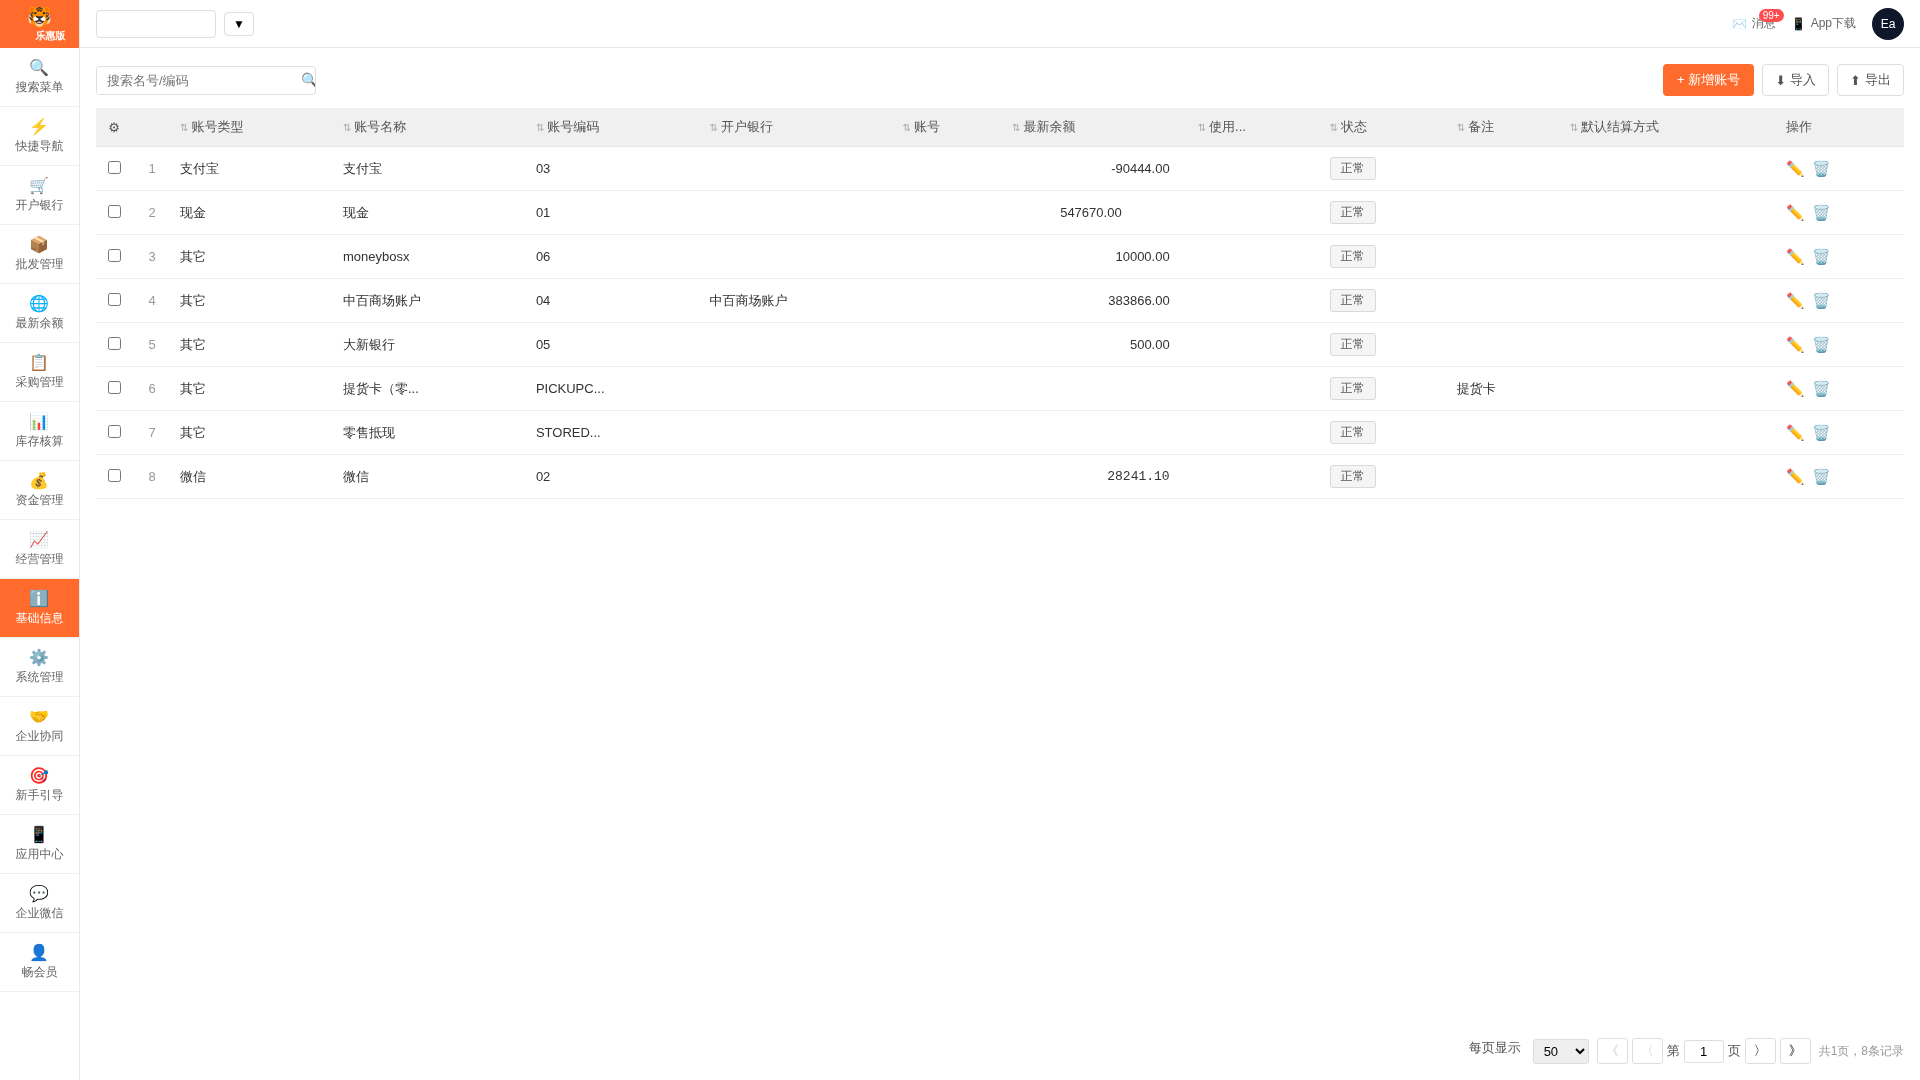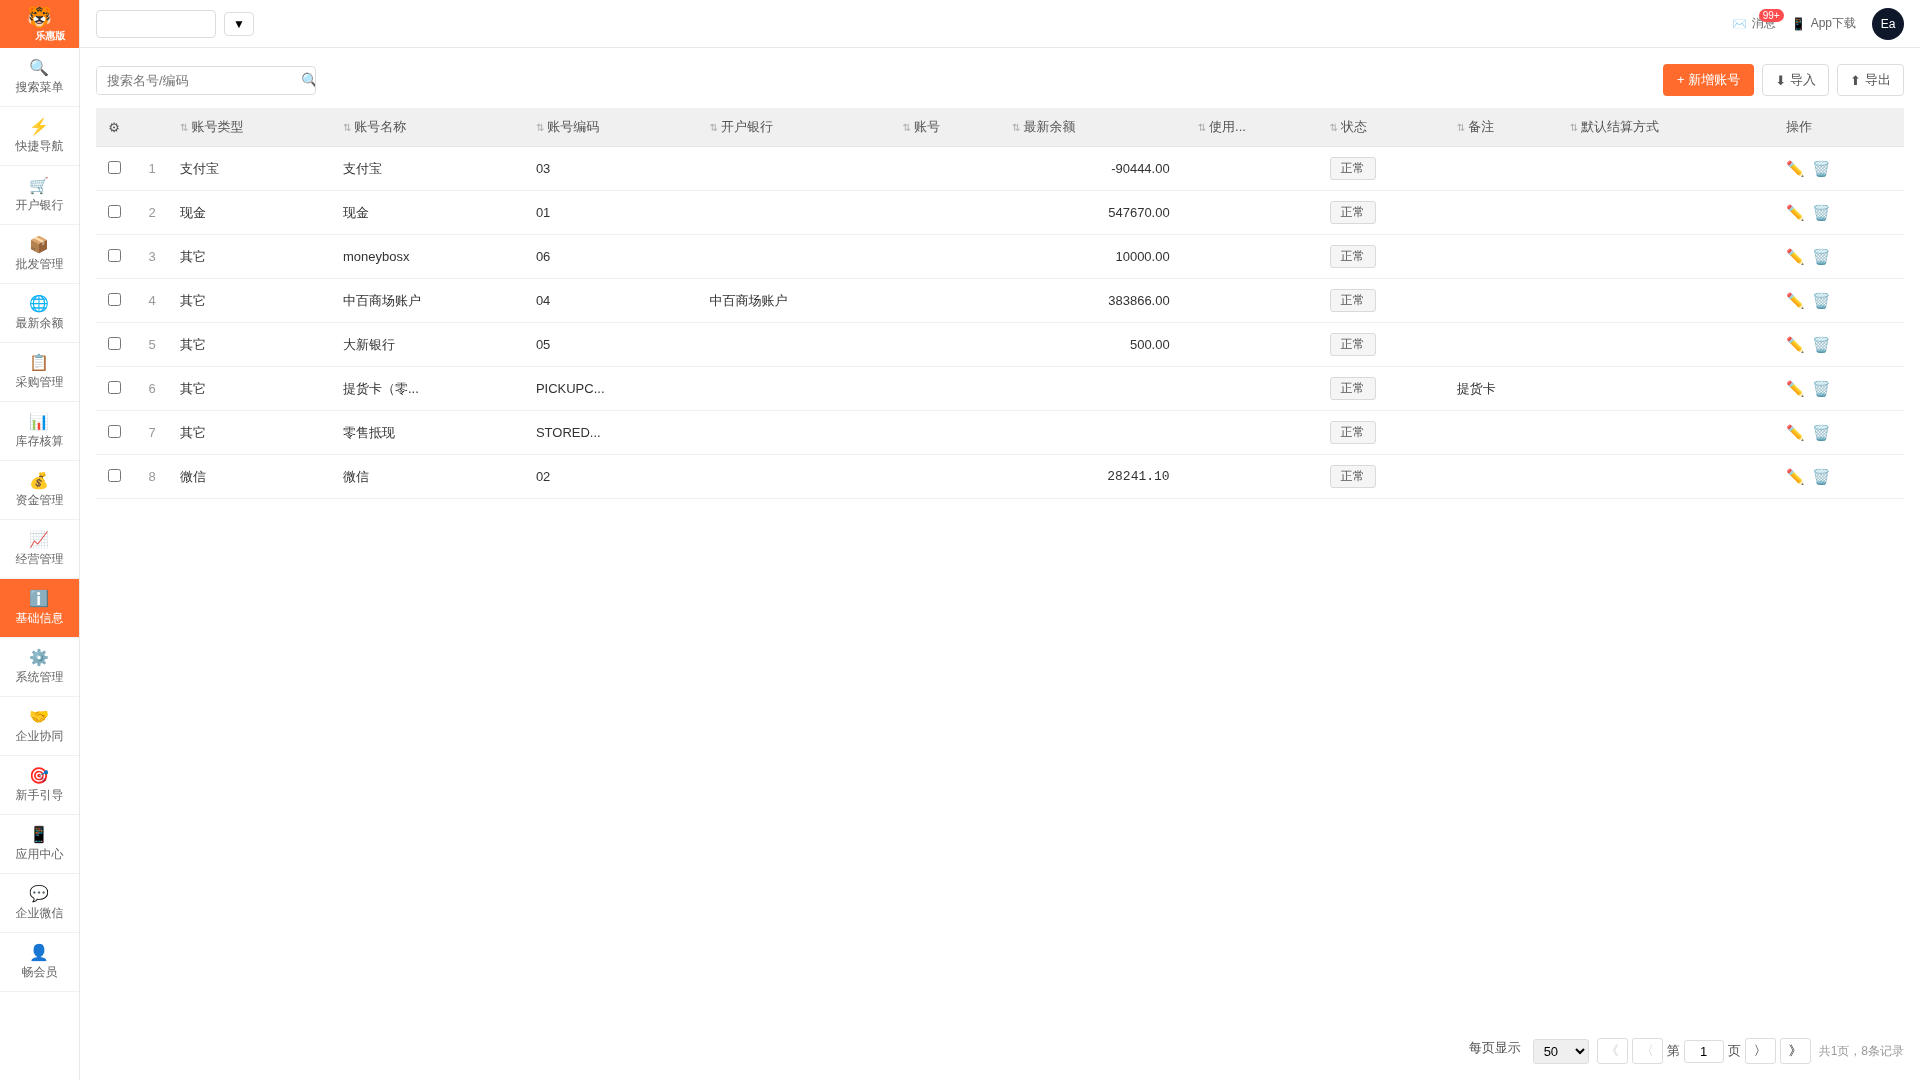--- a/index.html
+++ b/index.html
@@ -495,21 +495,21 @@
           <tr>
     <td style="text-align:center;">
       <input type="checkbox" style="">
     </td>
     <td style="color:#999;text-align:center;">2</td>
     <td>现金</td>
     <td>现金</td>
     <td>01</td>
     <td></td>
     <td></td>
-    <td style="text-align:right;padding-right:20px;">547670.00</td>
+    <td style="text-align:center;padding-right:20px;">547670.00</td>
     <td></td>
     <td><span class="status-badge">正常</span></td>
     <td></td>
     <td></td>
     <td>
       <div class="action-icons">
         <span class="action-icon" title="编辑">✏️</span>
         <span class="action-icon" title="删除">🗑️</span>
       </div>
     </td>

